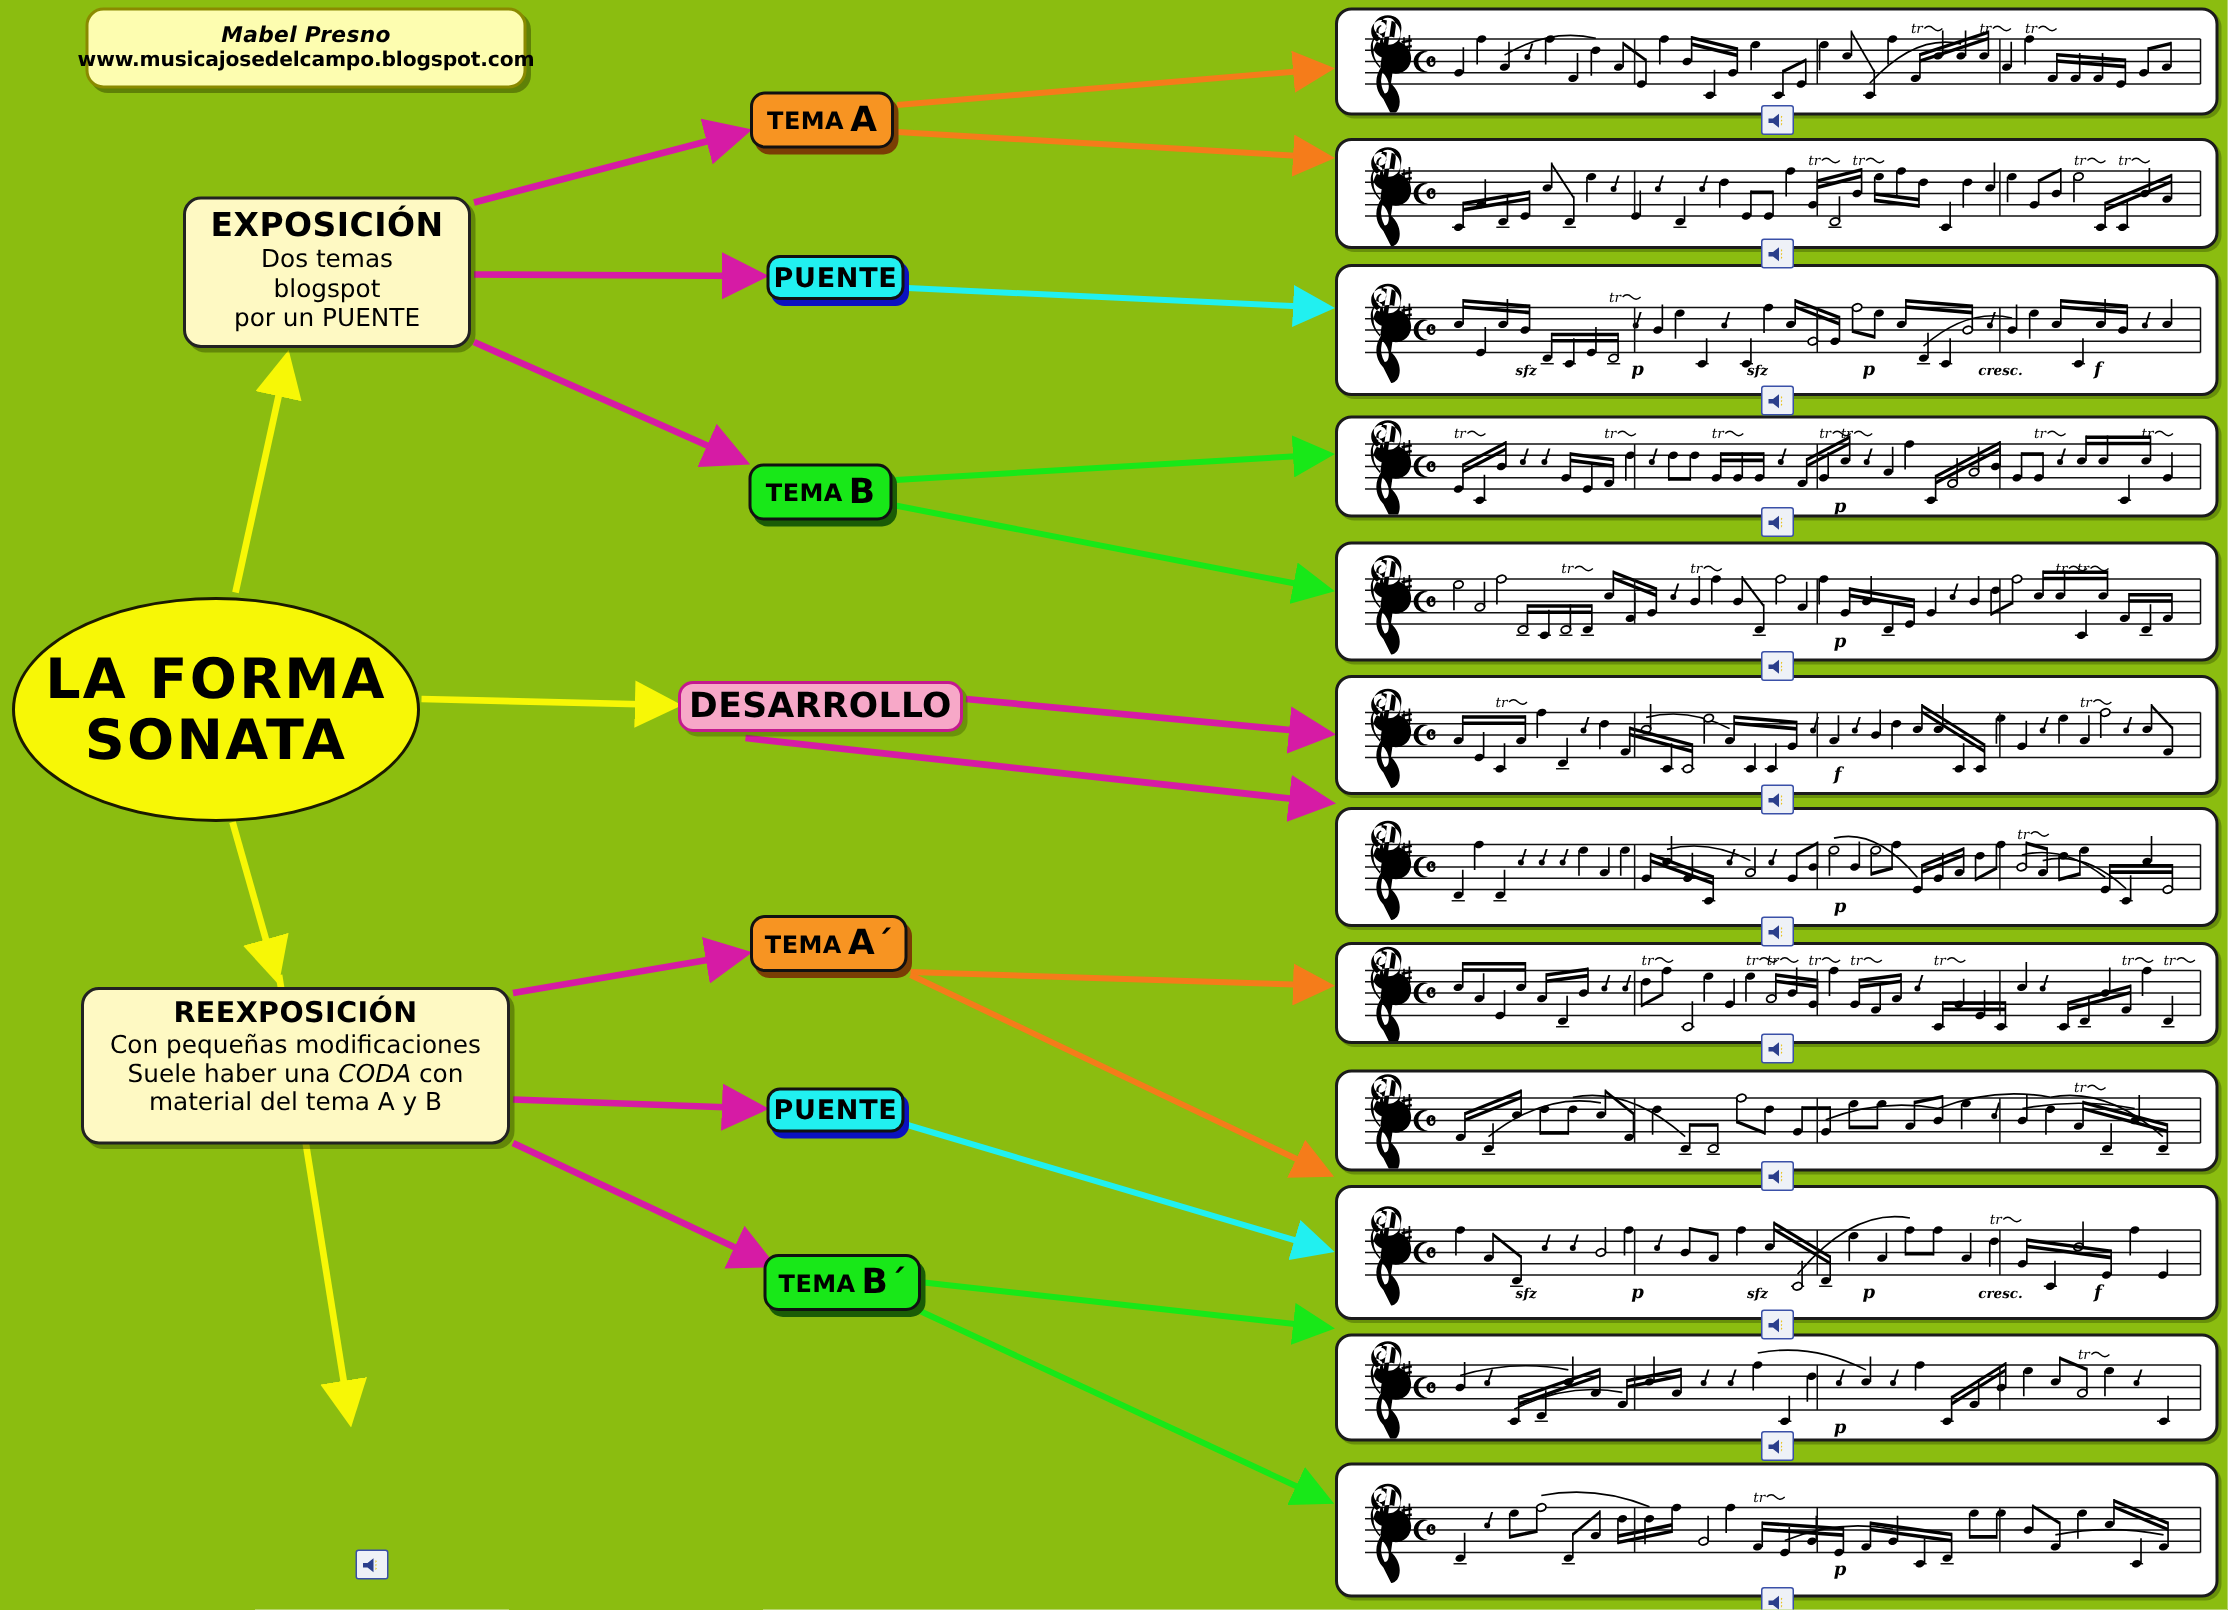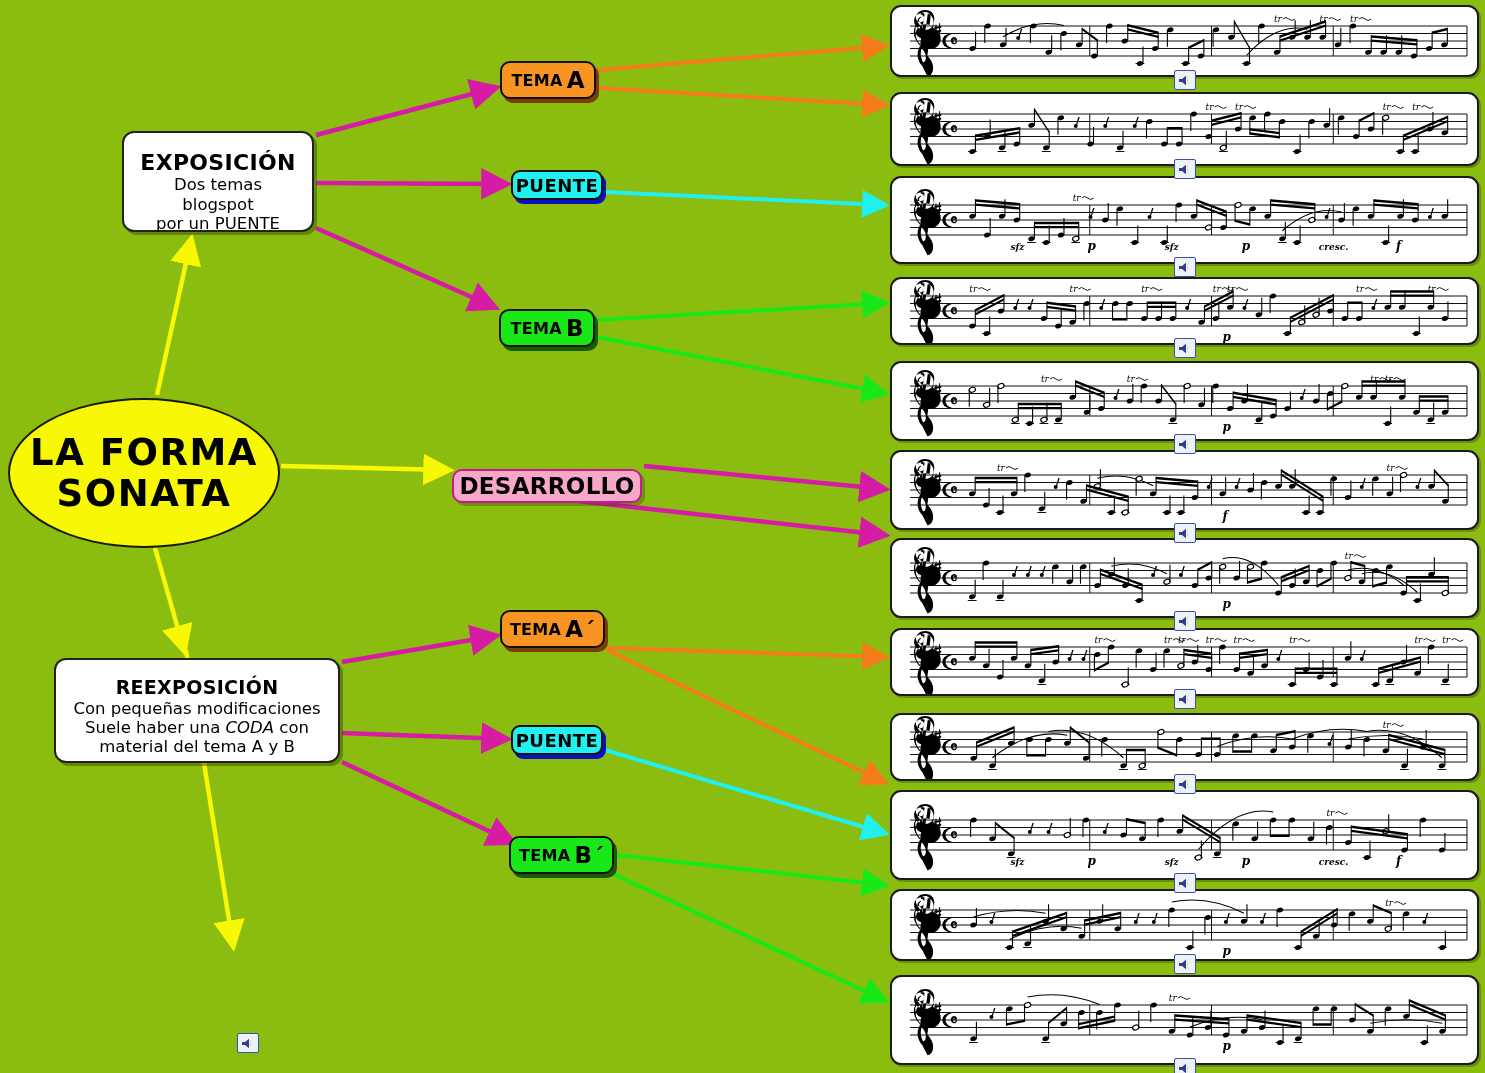--- a/index.html
+++ b/index.html
@@ -62,27 +62,27 @@
     font-family: "DejaVu Sans", sans-serif;
     font-weight: bold;
     font-size: 37px;
     letter-spacing: 1.5px;
     color: #000;
   }
 
   
   .sect {
     position: absolute;
-    background: #ffffff;
+    background: #fef9c3;
     border: 2px solid #222;
     border-radius: 12px;
     box-shadow: 3px 3px 0 rgba(50,70,0,0.45);
     text-align: center;
     color: #000;
-    padding: 17px 8px;
+    padding: 5px 8px;
   }
   .sect .title {
     font-weight: bold;
     font-size: 22px;
     letter-spacing: .3px;
     line-height: 1.15;
   }
   .sect .sub {
     font-size: 16.5px;
     line-height: 1.17;
@@ -144,21 +144,21 @@
   .chip.green  { background:#18e818; box-shadow: 3px 4px 0 #1a5c06; }
   .chip.cyan   { background:#21f0f0; box-shadow: 3px 4px 0 #0b11c0; border-radius:9px; }
   .chip.pink   { background:#f7a8c8; border-color:#c41a8f; box-shadow: 3px 3px 0 rgba(50,70,0,0.35); }
 
   .chip.cyan .small { font-size: 18px; letter-spacing:.5px; }
   .chip.pink .small { font-size: 23px; letter-spacing:.3px; }
 
   #chip-tema-a      { left: 500px; top: 61px;  width: 96px; height: 38px; }
   #chip-puente-1    { left: 511px; top: 170px; width: 92px; height: 30px; }
   #chip-tema-b      { left: 499px; top: 309px; width: 96px; height: 38px; }
-  #chip-desarrollo  { left: 452px; top: 469px; width: 190px; height: 34px; }
+  #chip-desarrollo  { left: 452px; top: 454px; width: 190px; height: 34px; }
   #chip-tema-a-p    { left: 500px; top: 610px; width: 105px; height: 38px; }
   #chip-puente-2    { left: 511px; top: 725px; width: 92px; height: 30px; }
   #chip-tema-b-p    { left: 509px; top: 836px; width: 105px; height: 38px; }
 
   
   .panel {
     position: absolute;
     left: 890px;
     width: 589px;
     background: #ffffff;
@@ -283,20 +283,24 @@
     </g>
 
     <g>
       <line x1="616" y1="855" x2="884" y2="885" stroke="#18e818" stroke-width="4" marker-end="url(#mG)"></line>
     </g>
     <g>
       <line x1="609" y1="872" x2="884" y2="1000" stroke="#18e818" stroke-width="4" marker-end="url(#mG)"></line>
     </g>
   </svg>
 
+  <div class="credit">
+    <div class="line1">Mabel Presno</div>
+    <div class="line2">www.musicajosedelcampo.blogspot.com</div>
+  </div>
 
   <div class="ellipse">
     <span>LA FORMA</span>
     <span>SONATA</span>
   </div>
 
   <div class="sect" id="exposicion">
     <div class="title">EXPOSICIÓN</div>
     <div class="sub">Dos temas</div>
     <div class="sub">blogspot</div>

